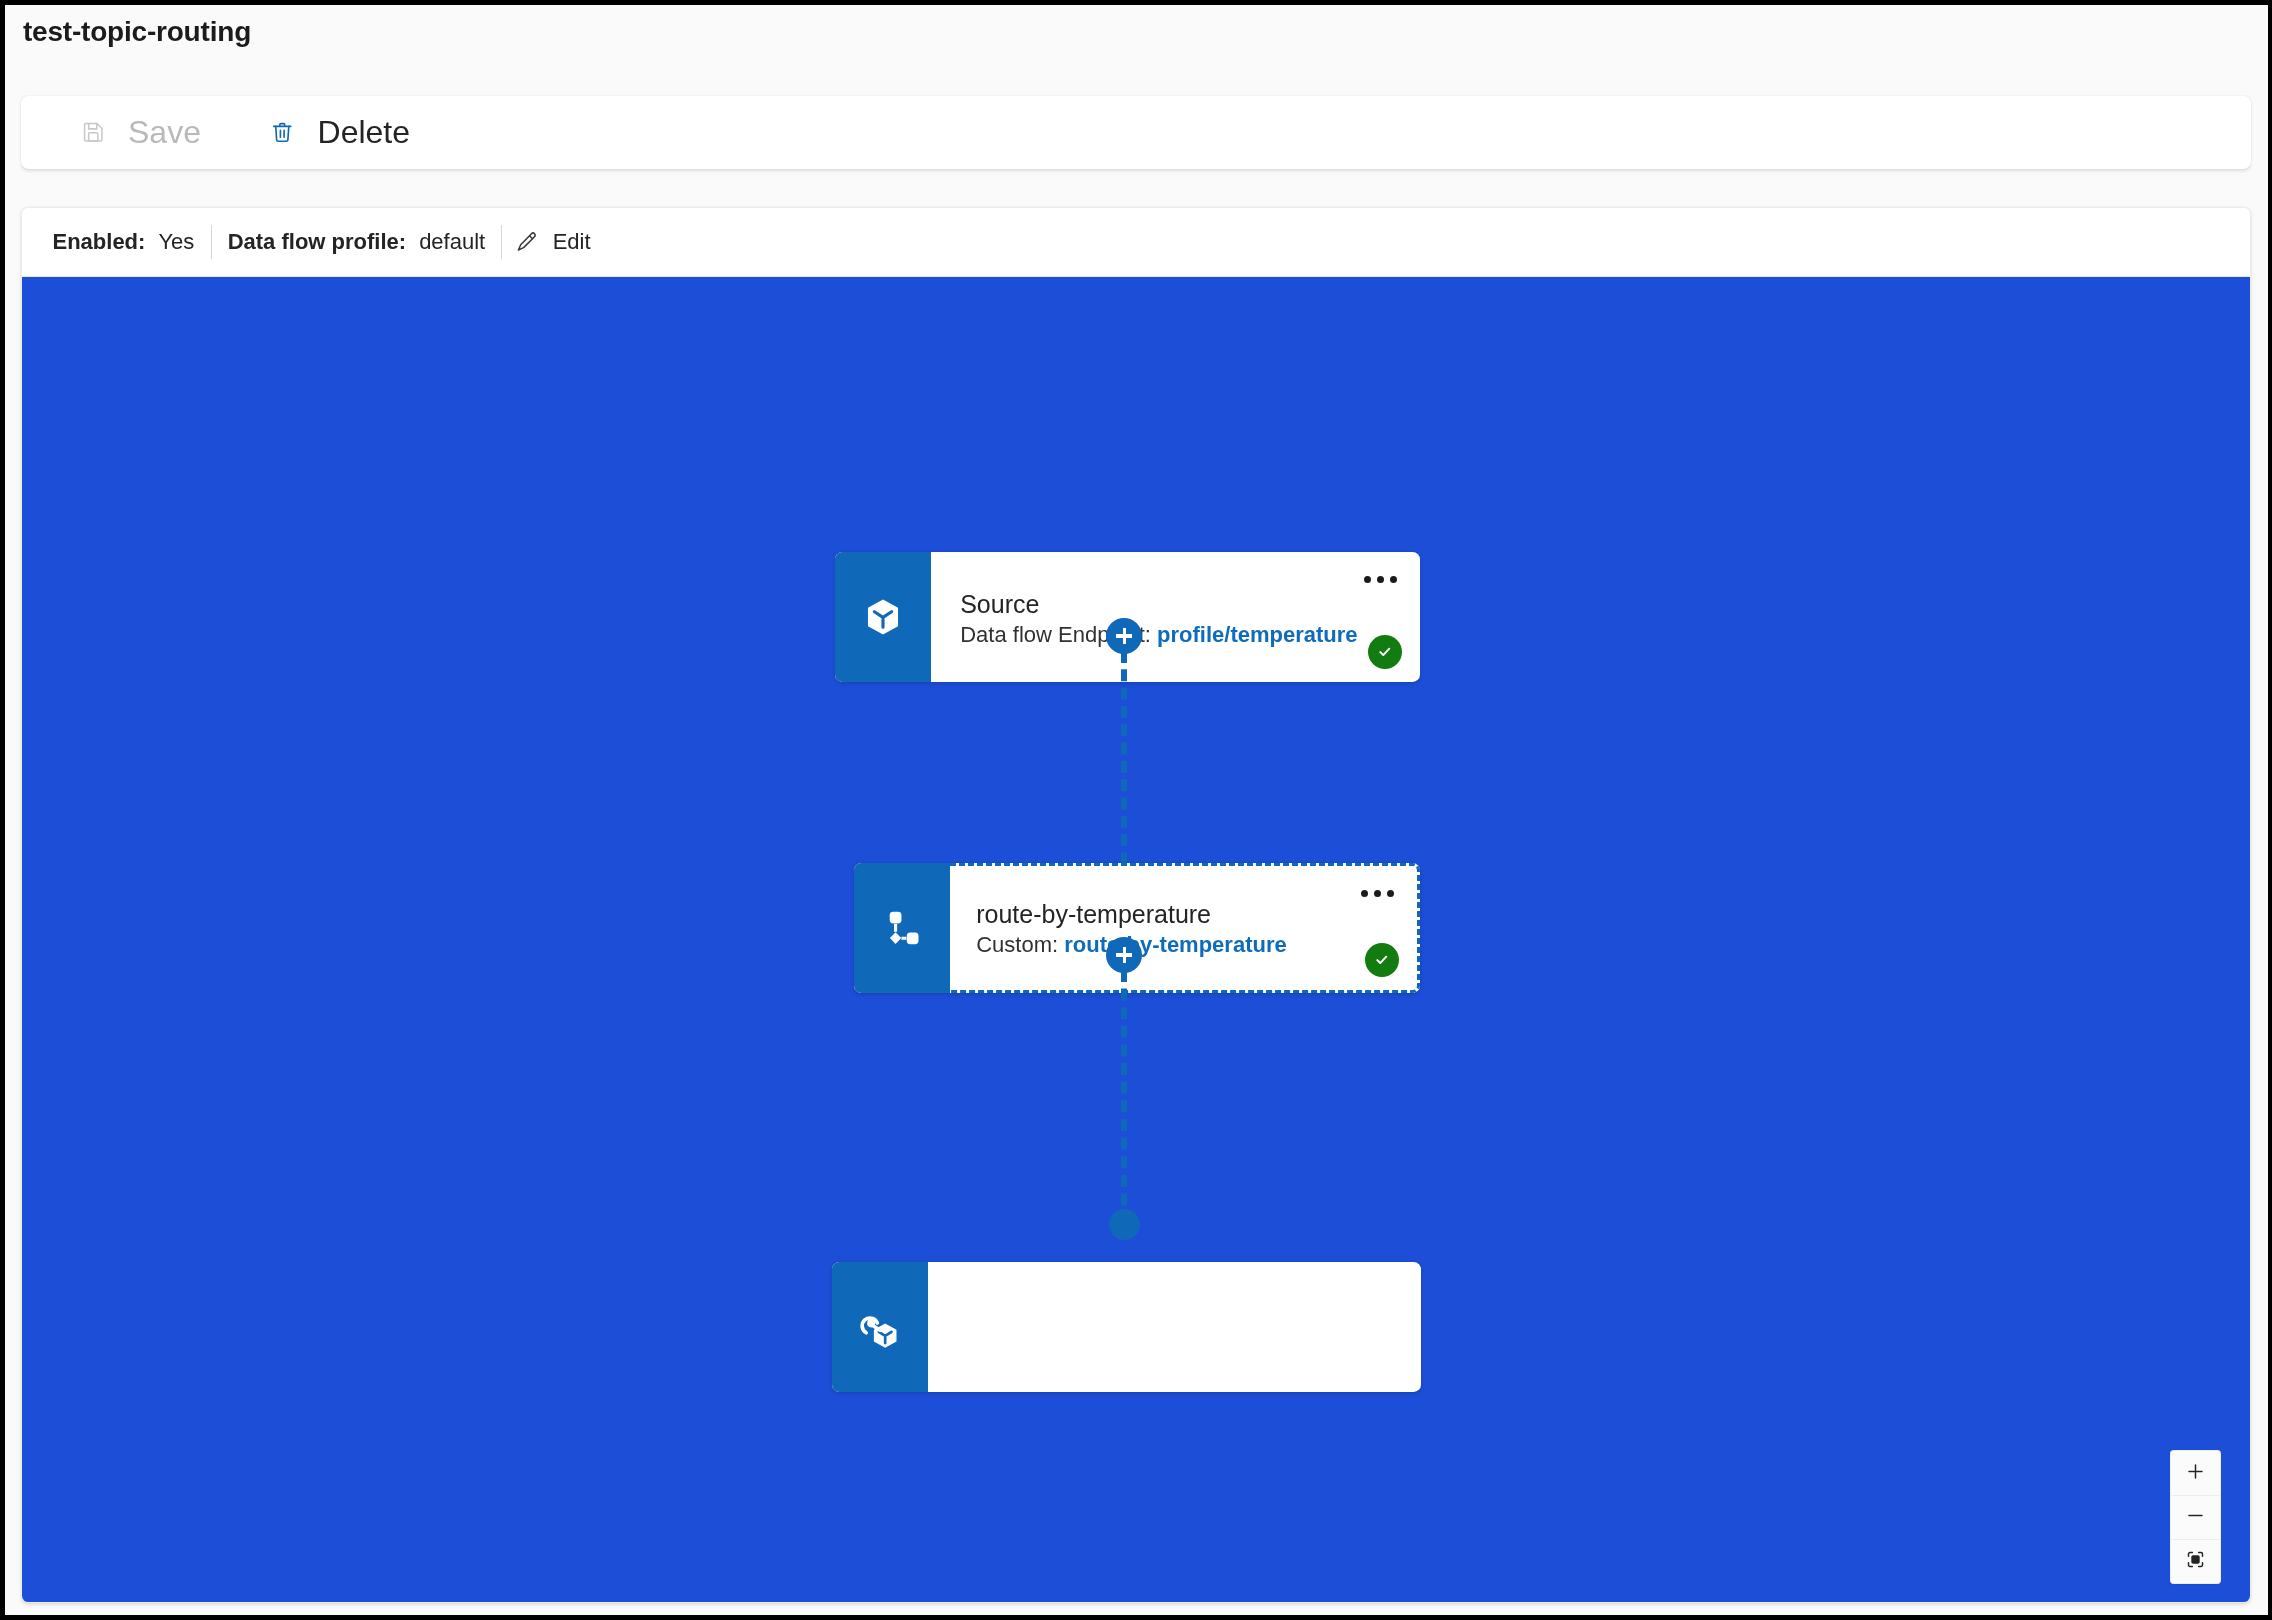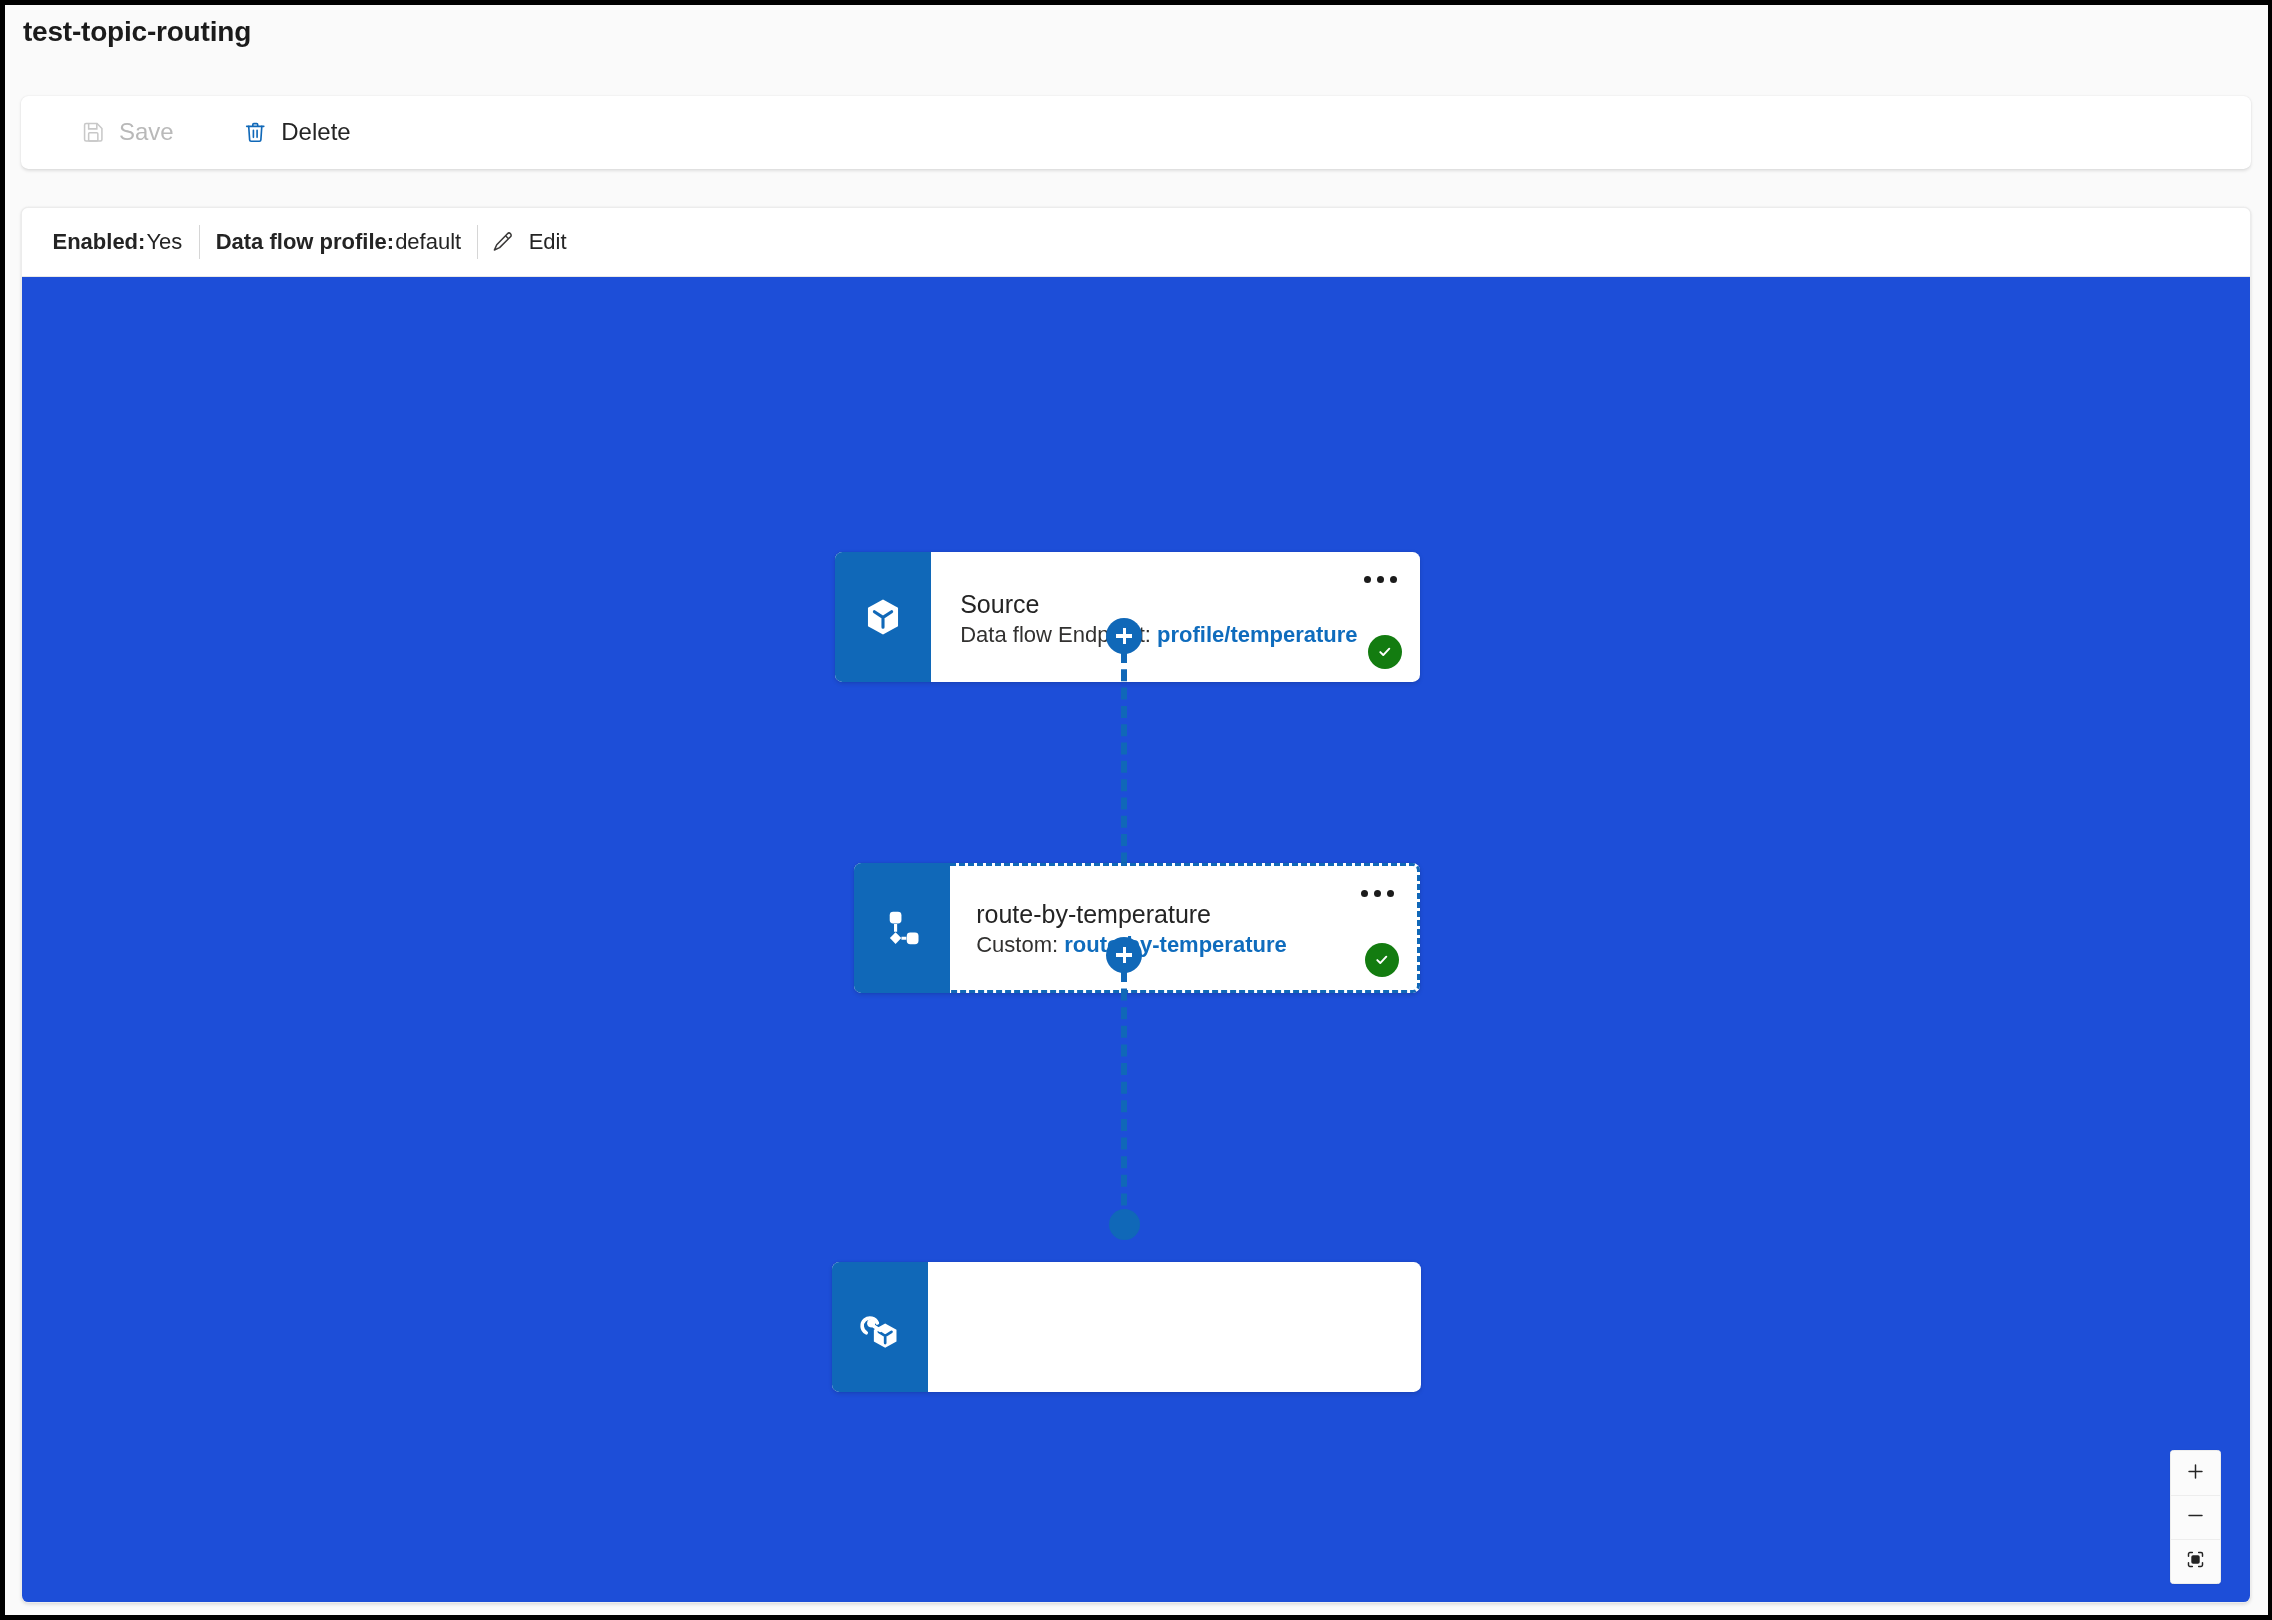--- a/index.html
+++ b/index.html
@@ -43,27 +43,27 @@
     border-radius: 7.3px;
     box-shadow: 0 1.2px 3.3px rgba(0,0,0,0.11), 0 0 1.6px rgba(0,0,0,0.07);
     display: flex;
     align-items: center;
     padding-left: 49px;
   }
 
   .cmd-btn {
     display: flex;
     align-items: center;
-    gap: 13px;
+    gap: 22px;
     height: 47px;
     padding: 0 9.8px;
     border: none;
     background: transparent;
     font-family: "Liberation Sans", sans-serif;
-    font-size: 24px;
+    font-size: 32px;
     color: #242424;
     cursor: pointer;
     border-radius: 3.3px;
   }
   .cmd-btn.disabled { color: #b9b9b9; cursor: default; }
   .cmd-btn + .cmd-btn { margin-left: 49px; }
   .cmd-icon { display: flex; align-items: center; justify-content: center; width: 26px; height: 26px; }
 
   
   .meta-card {
@@ -82,21 +82,21 @@
   .meta-bar {
     height: 69px;
     background: #ffffff;
     border-bottom: 0.8px solid #e8e8e8;
     display: flex;
     align-items: center;
     padding-left: 16.3px;
     font-size: 22px;
     color: #242424;
   }
-  .meta-seg { display: flex; align-items: center; gap: 1px; padding: 0 16.3px; }
+  .meta-seg { display: flex; align-items: center; gap: 13px; padding: 0 16.3px; }
   .meta-seg:first-child { padding-left: 14px; }
   .meta-label { font-weight: 700; }
   .meta-value { font-weight: 400; }
   .meta-divider { width: 0.8px; height: 34px; background: #d6d6d6; }
   .edit-btn {
     display: flex; align-items: flex-start; gap: 13px;
     border: none; background: transparent; cursor: pointer;
     font-family: "Liberation Sans", sans-serif;
     font-size: 22px; color: #242424;
     padding: 4.9px 11.4px; border-radius: 3.3px;

